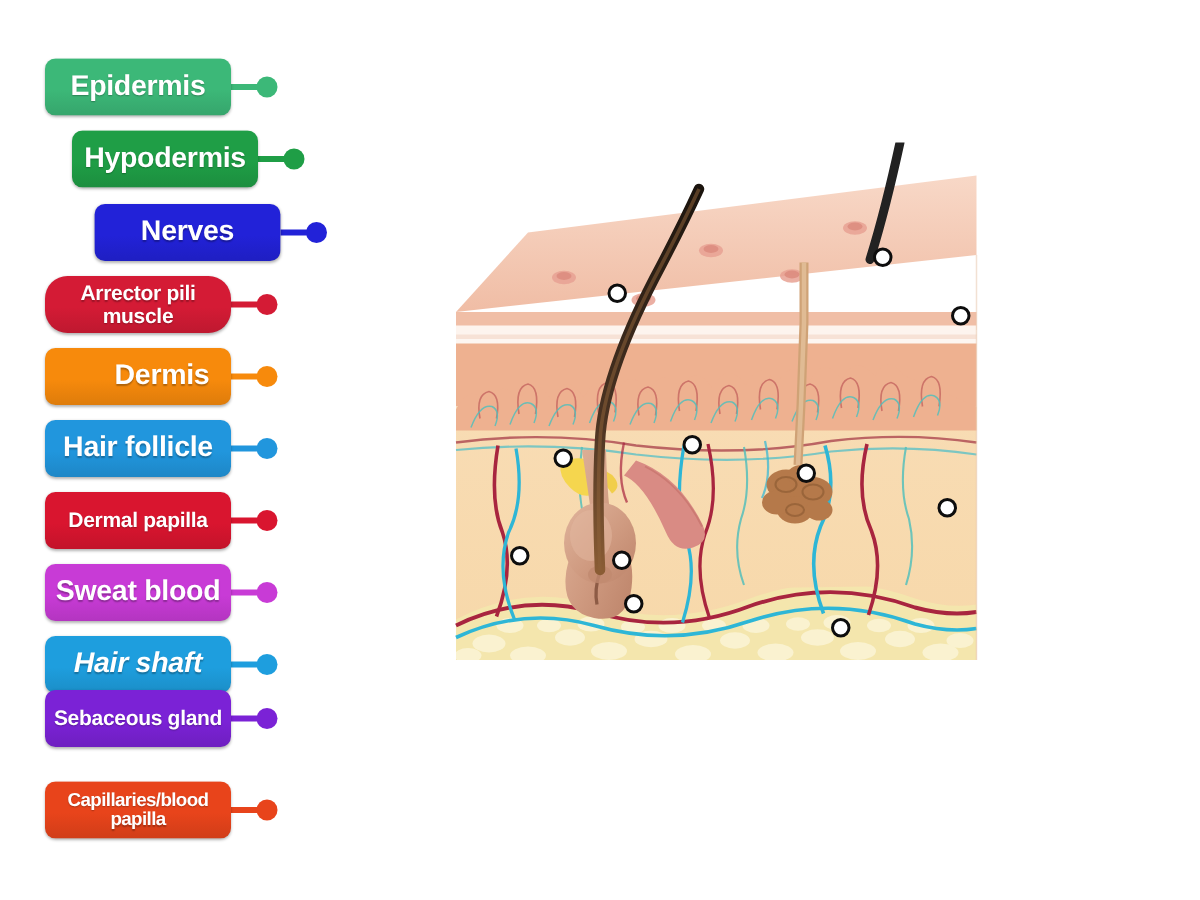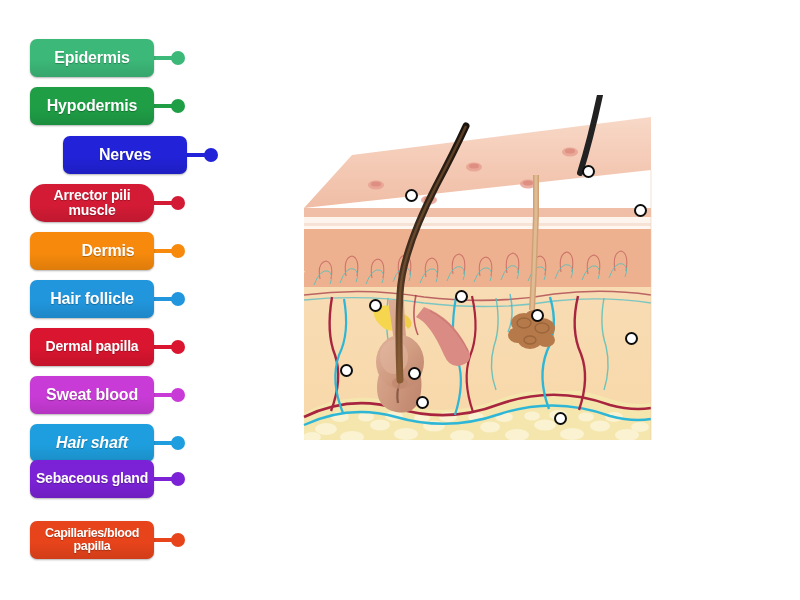--- a/index.html
+++ b/index.html
@@ -27,21 +27,21 @@
   .label-chip{
     width:124px;
     min-height:38px;
     border-radius:7px;
     display:flex;
     align-items:center;
     justify-content:center;
     text-align:center;
     color:#ffffff;
     font-weight:bold;
-    font-size:16px;
+    font-size:19px;
     line-height:1.08;
     padding:3px 4px;
     box-sizing:border-box;
     letter-spacing:-0.2px;
     text-shadow:0 1px 1px rgba(0,0,0,.28);
     box-shadow:0 1px 2px rgba(0,0,0,.30);
     position:relative;
     z-index:2;
   }
   .label-chip.two-line{font-size:14px;}
@@ -80,21 +80,21 @@
 </head>
 <body>
 
 <div id="labels">
     <div class="label-row" style="top: 36px;">
       <div class="label-chip" style="background: linear-gradient(rgb(60, 184, 120) 0%, rgb(60, 184, 120) 55%, rgba(0, 0, 0, 0.1) 100%), rgb(60, 184, 120);">Epidermis</div>
       <div class="connector" style="background: rgb(60, 184, 120);"></div>
       <div class="knob" style="background: rgb(60, 184, 120);"></div>
     </div>
     <div class="label-row" style="top: 84px;">
-      <div class="label-chip" style="background: linear-gradient(rgb(31, 158, 70) 0%, rgb(31, 158, 70) 55%, rgba(0, 0, 0, 0.1) 100%), rgb(31, 158, 70);">Hypodermis</div>
+      <div class="label-chip" style="background: linear-gradient(rgb(31, 158, 70) 0%, rgb(31, 158, 70) 55%, rgba(0, 0, 0, 0.1) 100%), rgb(31, 158, 70); margin-left: 18px;">Hypodermis</div>
       <div class="connector" style="background: rgb(31, 158, 70);"></div>
       <div class="knob" style="background: rgb(31, 158, 70);"></div>
     </div>
     <div class="label-row" style="top: 133px;">
       <div class="label-chip" style="background: linear-gradient(rgb(34, 34, 216) 0%, rgb(34, 34, 216) 55%, rgba(0, 0, 0, 0.1) 100%), rgb(34, 34, 216); margin-left: 33px;">Nerves</div>
       <div class="connector" style="background: rgb(34, 34, 216);"></div>
       <div class="knob" style="background: rgb(34, 34, 216);"></div>
     </div>
     <div class="label-row" style="top: 181px;">
       <div class="label-chip two-line" style="background: linear-gradient(rgb(212, 27, 53) 0%, rgb(212, 27, 53) 55%, rgba(0, 0, 0, 0.1) 100%), rgb(212, 27, 53); border-radius: 15px;">Arrector pili muscle</div>

